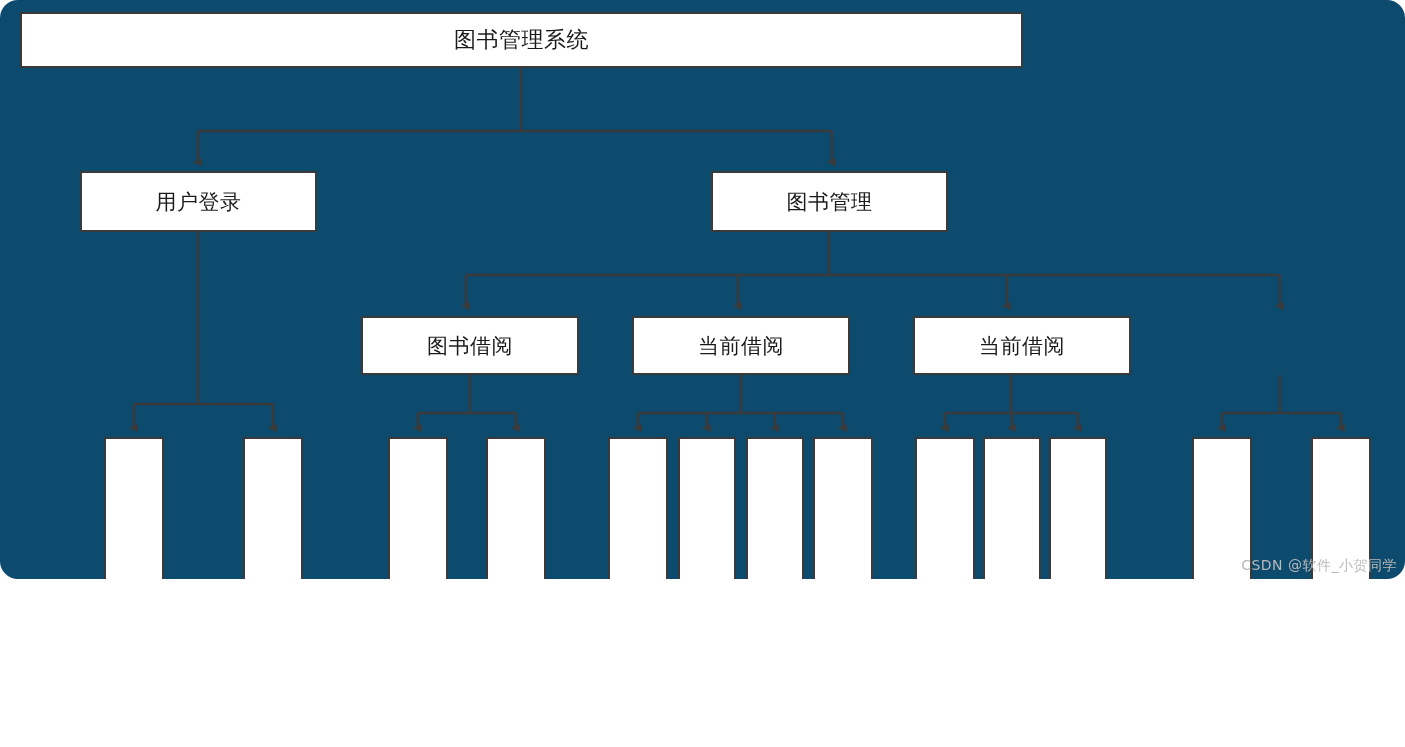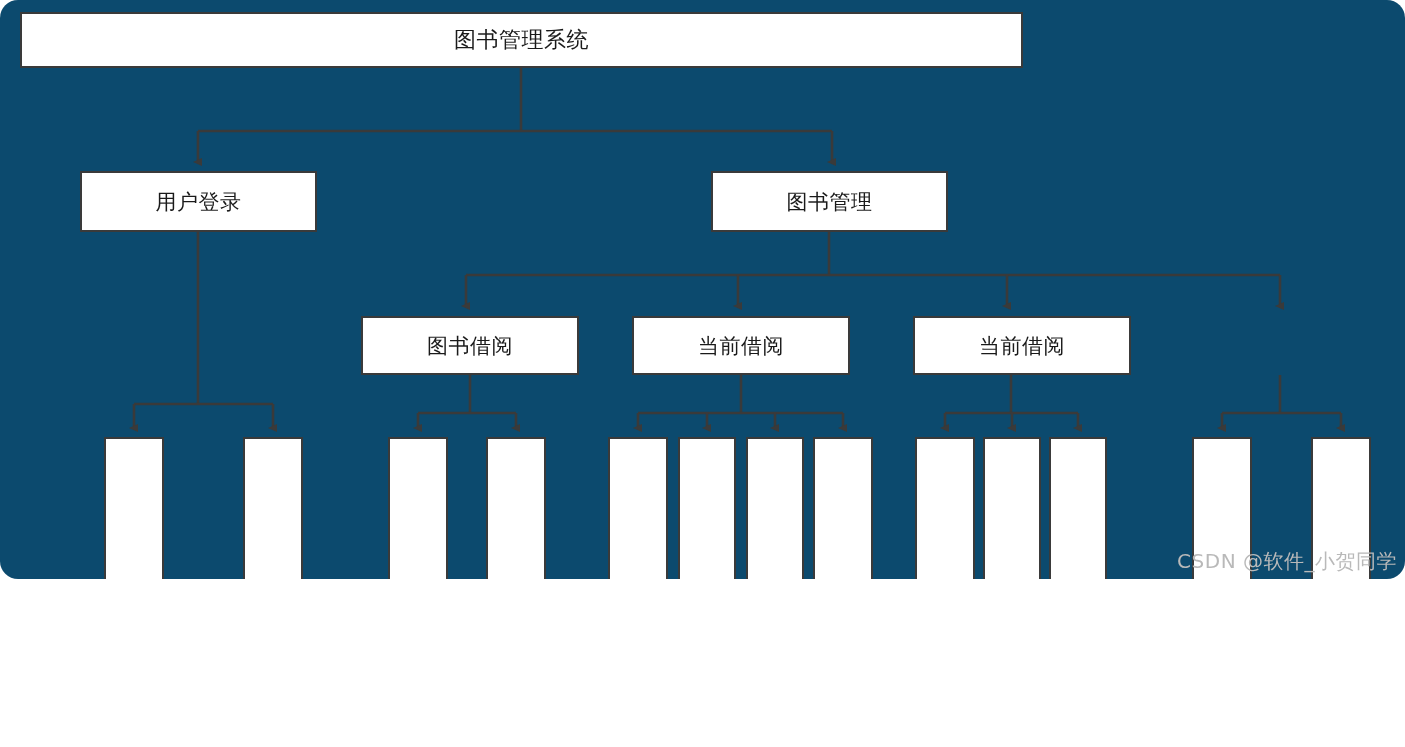--- a/index.html
+++ b/index.html
@@ -57,21 +57,21 @@
     display: block;
     white-space: nowrap;
   }
   #root-node {
     font-size: 22px;
   }
   #watermark {
     position: absolute;
     right: 8px;
     bottom: 4px;
-    font-size: 20px;
+    font-size: 14px;
     color: #b9b9b9;
     z-index: 5;
     white-space: nowrap;
     letter-spacing: 0.5px;
   }
 </style>
 </head>
 <body>
 
 <div id="canvas">

